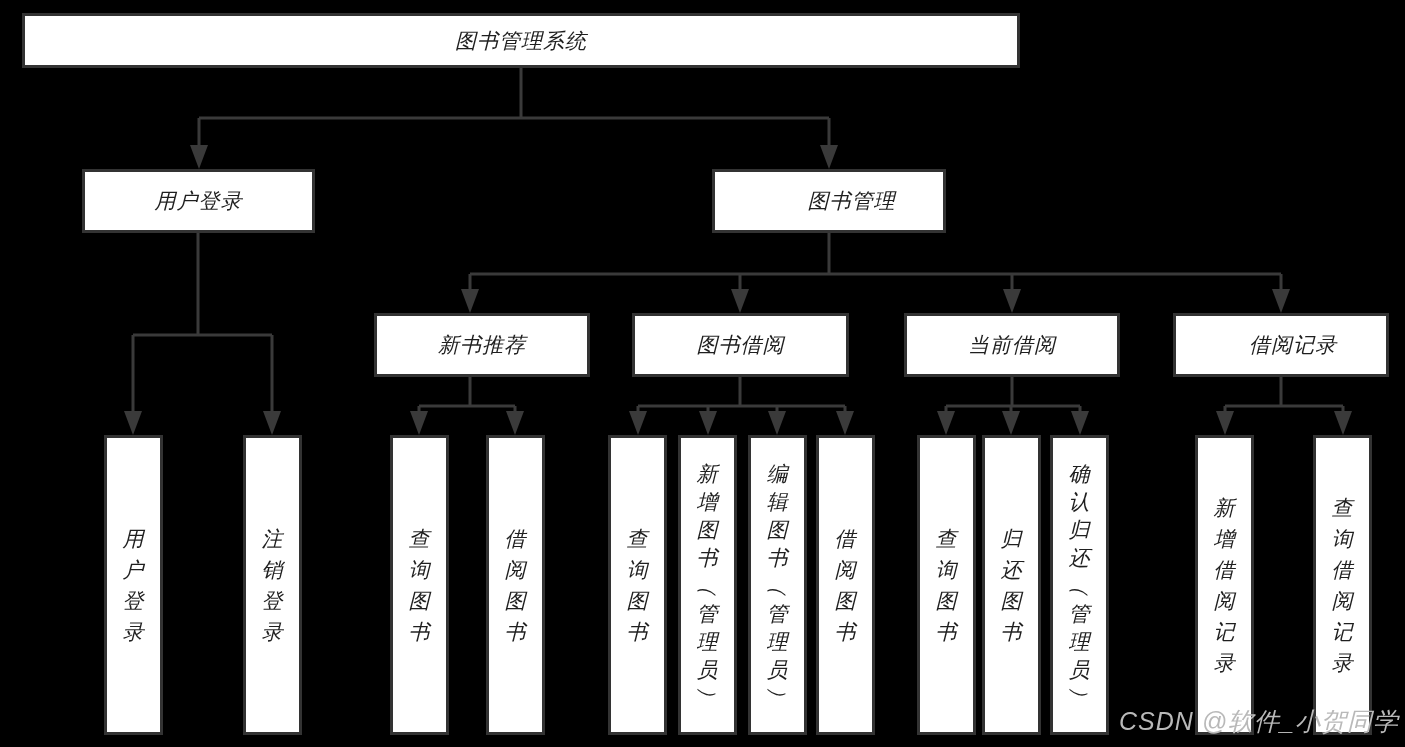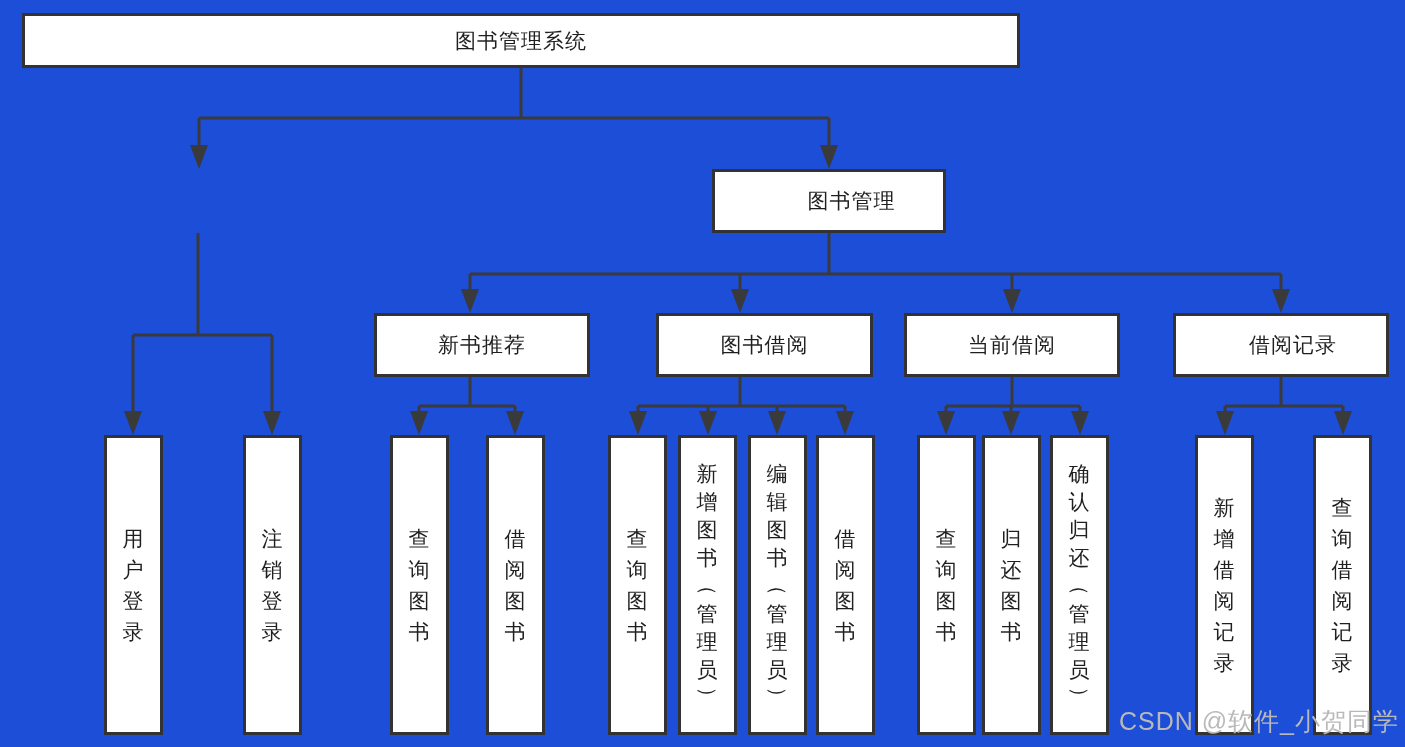--- a/index.html
+++ b/index.html
@@ -1,31 +1,32 @@
 <!DOCTYPE html>
 <html><head>
 <meta charset="utf-8">
 <style>
   html,body{margin:0;padding:0;background:#ffffff;}
   .canvas{
-    position:relative;width:1405px;height:747px;background:#1d4ed8;overflow:hidden;
+    position:relative;width:1405px;height:747px;background:#000000;overflow:hidden;
     font-family:"Liberation Sans","DejaVu Sans",sans-serif;
+    font-style:italic;
   }
   svg.wires{position:absolute;left:0;top:0;width:1405px;height:747px;}
   .box{
     position:absolute;background:#ffffff;border:3px solid #333333;box-sizing:border-box;
     display:flex;align-items:center;justify-content:center;
     color:#1f1f1f;font-size:21px;letter-spacing:1px;
   }
   .root{left:22px;top:13px;width:998px;height:55px;}
   .lvl2-a{left:82px;top:169px;width:233px;height:64px;}
   .lvl2-b{left:712px;top:169px;width:234px;height:64px;padding-left:45px;}
   .lvl3{top:313px;height:64px;width:216px;}
   .l3-1{left:374px;}
-  .l3-2{left:656px;width:217px;}
+  .l3-2{left:632px;width:217px;}
   .l3-3{left:904px;text-align:center;}
   .l3-4{left:1173px;padding-left:24px;}
   .leaf{top:435px;width:59px;height:300px;border-width:3px;}
   .vtext{display:flex;flex-direction:column;align-items:center;justify-content:center;gap:10px;line-height:1;}
   .vtext span{display:block;}
   .vtext span.rot{transform:rotate(90deg);}
   
   .lf-1{left:104px;}  .lf-2{left:243px;}
   .lf-3{left:390px;}  .lf-4{left:486px;}
   .lf-5{left:608px;}  .lf-6{left:678px;} .lf-7{left:748px;} .lf-8{left:816px;}
@@ -80,20 +81,23 @@
       <use href="#ah" x="1080" y="435"></use>
       <use href="#ah" x="1225" y="435"></use>
       <use href="#ah" x="1343" y="435"></use>
     </g>
   </svg>
 
   <div class="box root">
     <span>图书管理系统</span>
   </div>
 
+  <div class="box lvl2-a">
+    <span>用户登录</span>
+  </div>
   <div class="box lvl2-b">
     <span>图书管理</span>
   </div>
 
   <div class="box lvl3 l3-1">
     <span>新书推荐</span>
   </div>
   <div class="box lvl3 l3-2">
     <span>图书借阅</span>
   </div>

